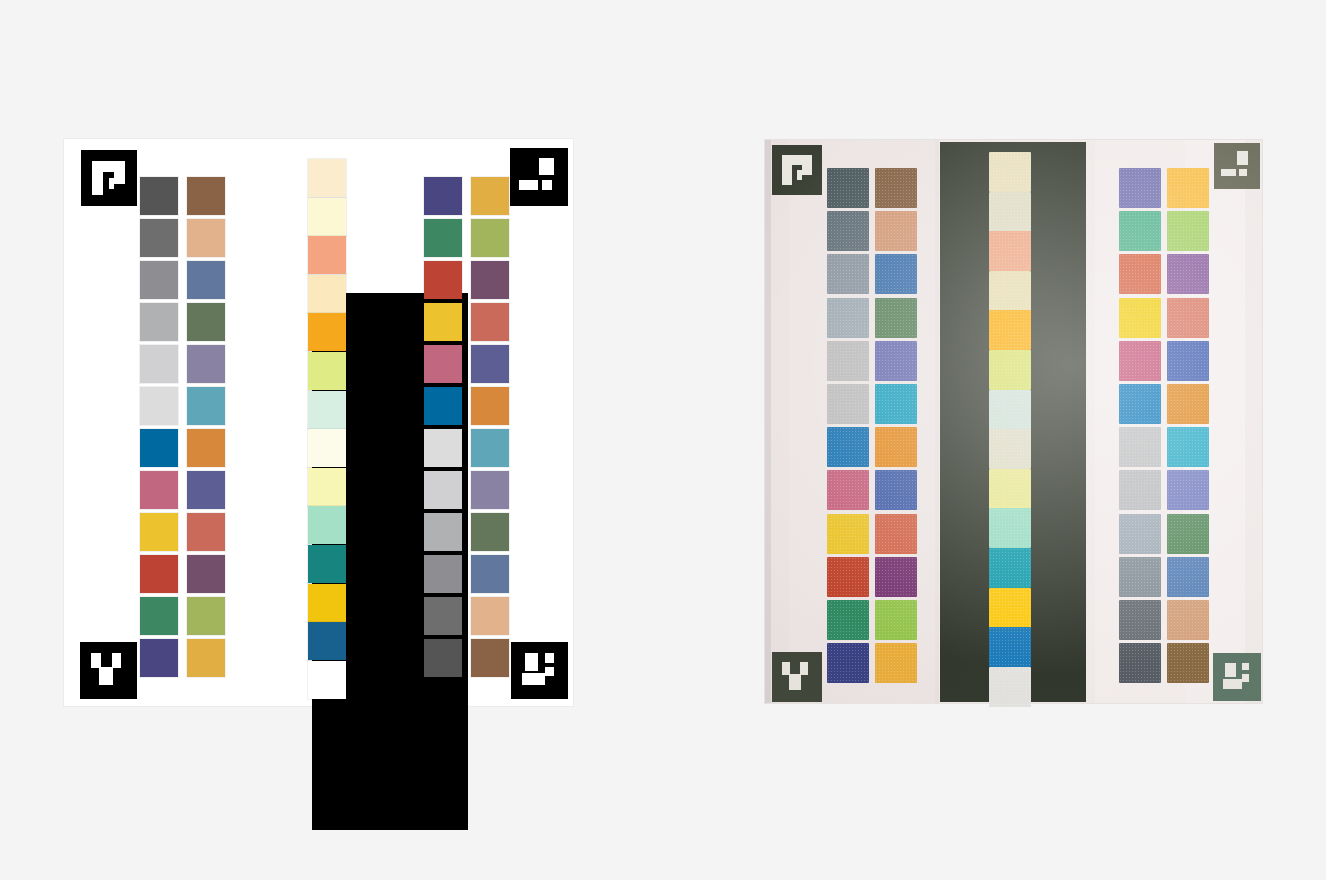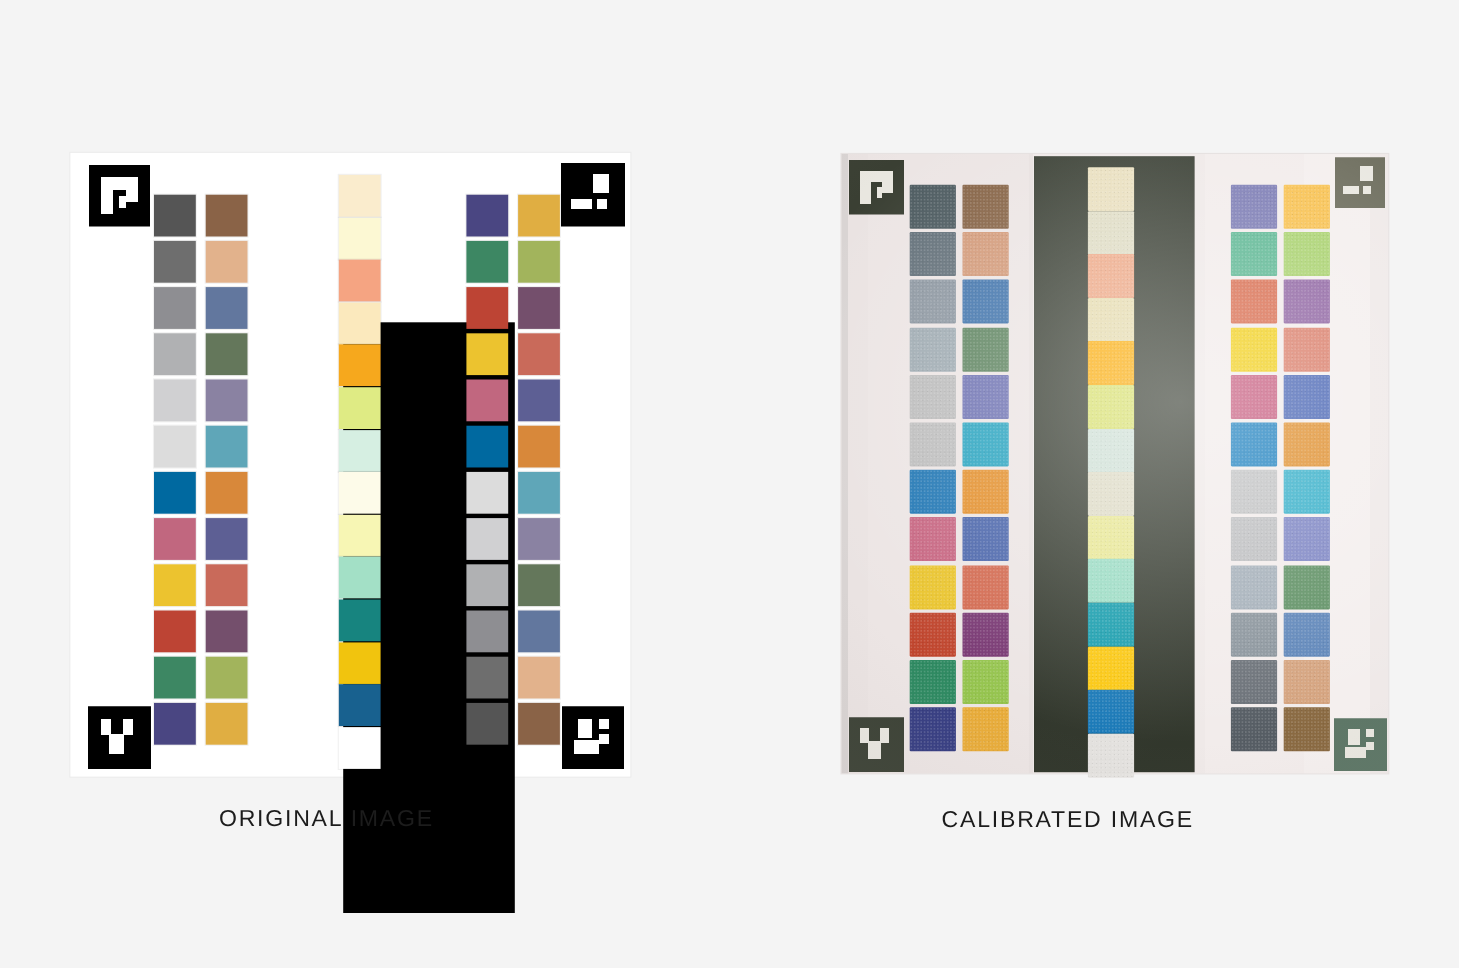--- a/index.html
+++ b/index.html
@@ -248,21 +248,20 @@
         <rect x="0" y="0" width="10" height="10" fill="#000"></rect>
         <rect x="2.6" y="2.0" width="2.2" height="3.0" fill="#fff"></rect>
         <rect x="6.0" y="2.0" width="1.6" height="1.6" fill="#fff"></rect>
         <rect x="6.0" y="4.4" width="1.6" height="1.6" fill="#fff"></rect>
         <rect x="2.0" y="5.4" width="4.0" height="2.2" fill="#fff"></rect>
       </svg>
     </div>
 
   </div>
 
-  <div class="caption" id="caption-original">ORIGINAL IMAGE</div>
 
   <div class="panel" id="panel-calibrated">
     <div class="cal-sheet"></div>
 
     <div class="strip" id="strip-calibrated"></div>
 
     <div id="cal-patches">
         <div class="patch cal" style="left: 62px; top: 28px; background: rgb(77, 91, 96);"></div>
         <div class="patch cal" style="left: 62px; top: 71.2px; background: rgb(100, 113, 122);"></div>
         <div class="patch cal" style="left: 62px; top: 114.4px; background: rgb(141, 151, 161);"></div>
@@ -360,15 +359,14 @@
         <rect x="2.6" y="2.0" width="2.2" height="3.0" fill="#e9e7e0"></rect>
         <rect x="6.0" y="2.0" width="1.6" height="1.6" fill="#e9e7e0"></rect>
         <rect x="6.0" y="4.4" width="1.6" height="1.6" fill="#e9e7e0"></rect>
         <rect x="2.0" y="5.4" width="4.0" height="2.2" fill="#e9e7e0"></rect>
       </svg>
     </div>
 
     <div class="cal-vignette"></div>
   </div>
 
-  <div class="caption" id="caption-calibrated">CALIBRATED IMAGE</div>
 
 </div>
 
 </body></html>

